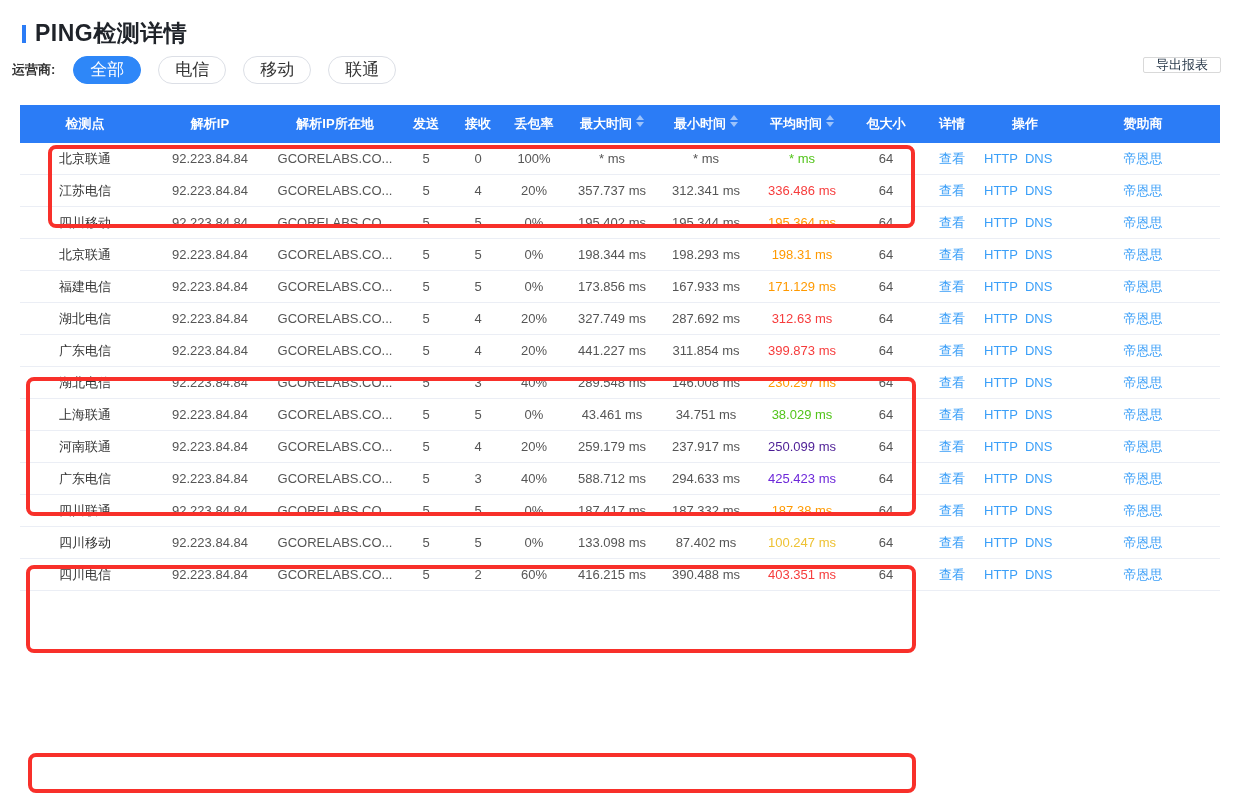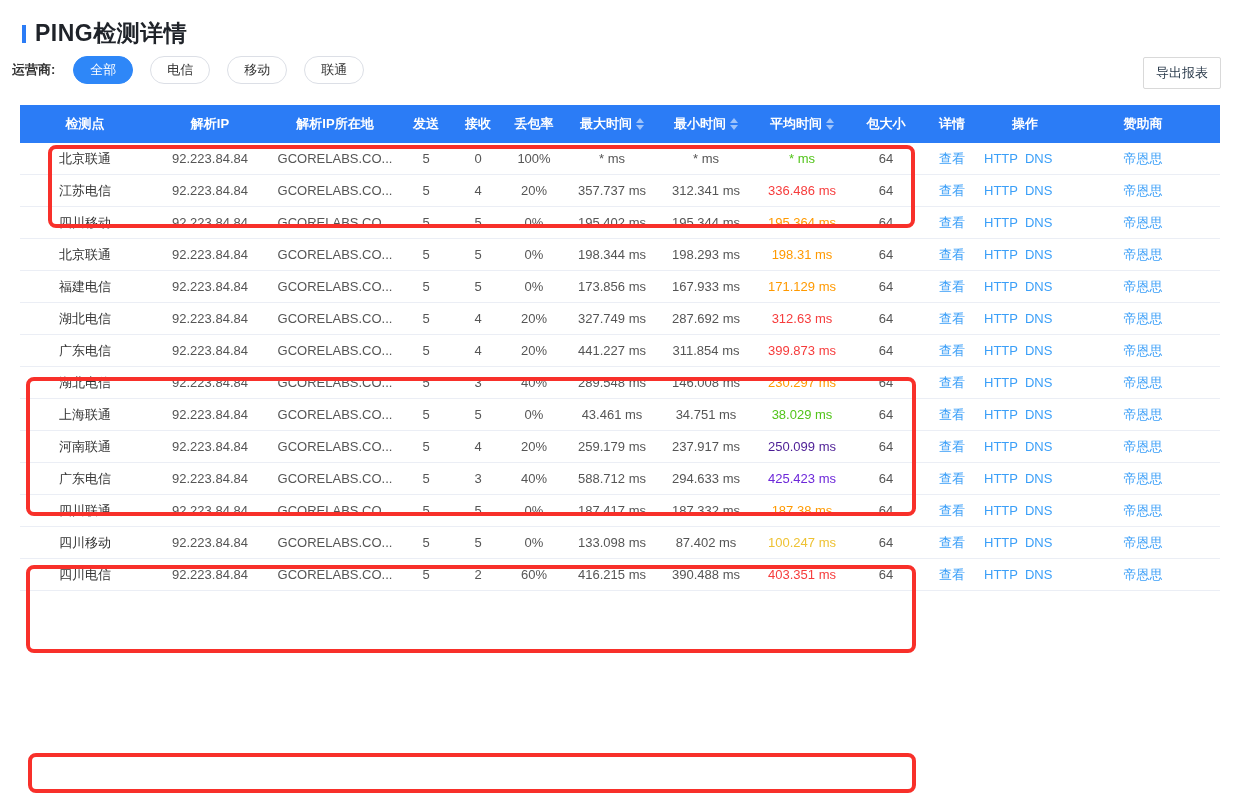--- a/index.html
+++ b/index.html
@@ -8,34 +8,34 @@
   .page { position:relative; width:1237px; height:796px; }
 
   
   .title-row { position:absolute; top:18px; left:22px; display:flex; align-items:center; }
   .title-bar { width:4px; height:18px; background:#2b7cf6; margin-right:9px; }
   .page-title { font-size:23px; font-weight:bold; color:#1f2329; letter-spacing:.5px; }
 
   
   .filter-row { position:absolute; top:56px; left:12px; display:flex; align-items:center; height:28px; }
   .filter-label { font-size:13px; color:#333; font-weight:bold; margin-right:18px; }
-  .pill { font-size:13px; border-radius:15px; padding:5px 16px; margin-right:17px; cursor:pointer;
+  .pill { font-size:17px; border-radius:15px; padding:5px 16px; margin-right:17px; cursor:pointer;
     border:1px solid #dcdfe6; color:#333; background:#fff; line-height:16px; }
   .pill.active { background:#2e87f8; border-color:#2e87f8; color:#fff; }
 
-  .export-btn { position:absolute; top:57px; right:16px; width:78px; height:32px;
+  .export-btn { position:absolute; top:57px; right:16px; width:78px; height:16px;
     border:1px solid #d9d9d9; border-radius:2px; background:#fff; font-size:13px;
     color:#2a3a4b; display:flex; align-items:center; justify-content:center; cursor:pointer; }
 
   
   .table { position:absolute; top:105px; left:20px; width:1200px; }
   .tr { display:grid; grid-template-columns:130px 120px 130px 52px 52px 60px 96px 92px 100px 68px 64px 82px 154px; align-items:center; }
   .thead { background:#2b7cf6; height:38px; }
   .th { color:#fff; font-size:13px; font-weight:bold; text-align:center;
-    display:flex; align-items:center; justify-content:center; gap:4px; }
+    display:flex; justify-content:center; gap:4px; }
   .sort-caret { display:inline-flex; flex-direction:column; gap:2px; }
   .sort-caret i { width:0; height:0; border-left:4px solid transparent; border-right:4px solid transparent; display:block; }
   .sort-caret .up { border-bottom:5px solid #9dc3fb; }
   .sort-caret .down { border-top:5px solid #9dc3fb; }
   .row { height:32px; border-bottom:1px solid #ebeef5; background:#fff; }
   .td { font-size:13px; color:#555; text-align:center; overflow:hidden; white-space:nowrap; }
   .td.node { color:#333; }
   .link { color:#3b9ff8; cursor:pointer; text-decoration:none; }
   .ops { display:flex; gap:7px; }
 

